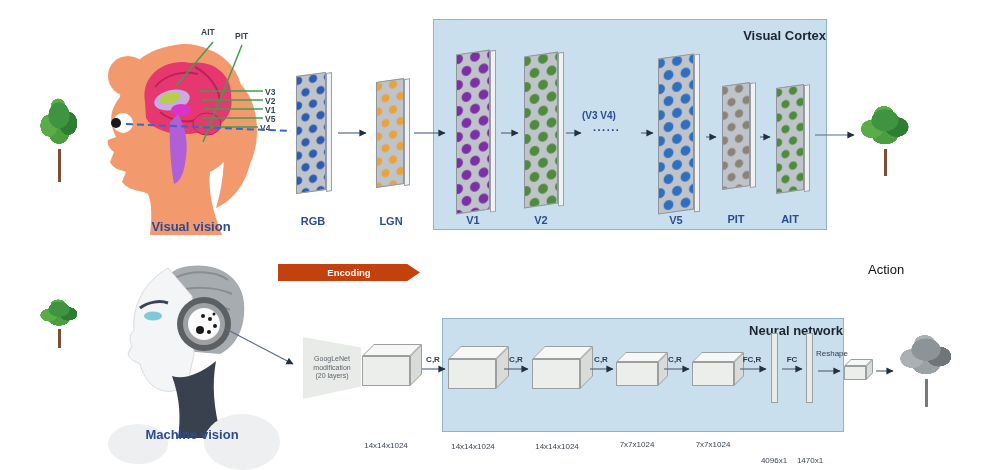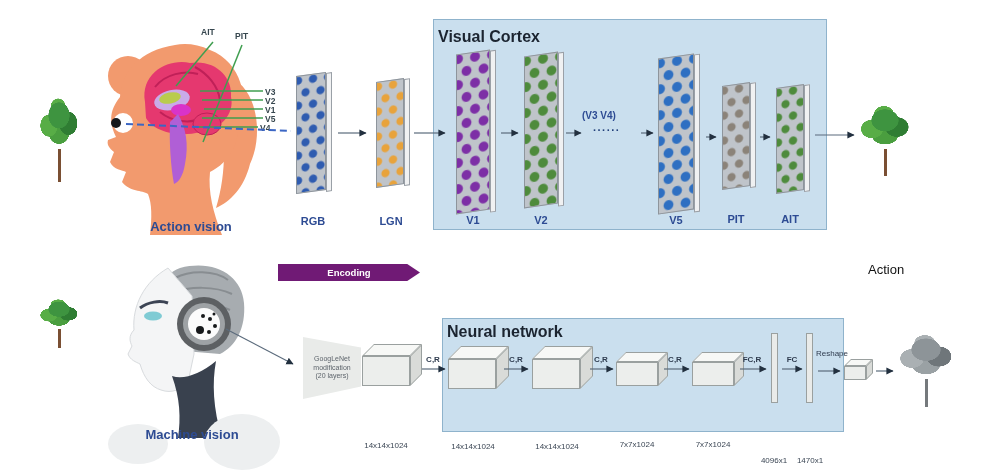--- a/index.html
+++ b/index.html
@@ -4,21 +4,21 @@
 <style>
   html,body{margin:0;padding:0;background:#ffffff;}
   body{font-family:"Liberation Sans", sans-serif;}
   #canvas{position:relative;width:1000px;height:470px;background:#fff;overflow:hidden;}
 
   
   .abs{position:absolute;}
 
   
   .groupbox{position:absolute;background:#cadfee;border:1px solid #8fb3cc;box-sizing:border-box;}
-  .groupbox .boxtitle{position:absolute;left:4px;right:0;text-align:left;font-size:16px;font-weight:bold;color:#1b2430;}
+  .groupbox .boxtitle{position:absolute;left:4px;right:0;text-align:right;font-size:13px;font-weight:bold;color:#1b2430;}
 
   
   .panel{position:absolute;transform:skewY(-8deg);}
   .pface{position:absolute;inset:0;background-color:#bfc4ca;border:1px solid #8e959c;box-sizing:border-box;
     background-image:
       radial-gradient(circle, var(--dot,#555) var(--r,3.6px), transparent calc(var(--r,3.6px) + 1px)),
       radial-gradient(circle, var(--dot,#555) var(--r,3.6px), transparent calc(var(--r,3.6px) + 1px));
     background-size: var(--bsx,15px) var(--bsy,25px);
     background-position: 1px 4px, calc(var(--bsx,15px)/2 + 1px) calc(var(--bsy,25px)/2 + 4px);
   }
@@ -94,21 +94,21 @@
 
   <div class="smalllbl" style="left:201px;top:27px;width:22px;">AIT</div>
   <div class="smalllbl" style="left:235px;top:31px;width:22px;">PIT</div>
 
   <div class="smalllbl" style="left:265px;top:87px;">V3</div>
   <div class="smalllbl" style="left:265px;top:96px;">V2</div>
   <div class="smalllbl" style="left:265px;top:105px;">V1</div>
   <div class="smalllbl" style="left:265px;top:114px;">V5</div>
   <div class="smalllbl" style="left:260px;top:123px;">V4</div>
 
-  <div class="caption" style="left:136px;top:219px;width:110px;">Action vision</div>
+  <div class="caption" style="left:136px;top:219px;width:110px;">Visual vision</div>
 
   <div class="panel" style="left: 296px; top: 74px; width: 30px; height: 118px; --dot: #2f5cb0;">
       <div class="pface"></div>
     </div>
   <div class="plabel" style="left:290px;top:215px;width:46px;">RGB</div>
 
   <div class="panel" style="left: 376px; top: 80px; width: 28px; height: 106px; --dot: #e8a33c;">
       <div class="pface"></div>
     </div>
   <div class="plabel" style="left:370px;top:215px;width:42px;">LGN</div>
@@ -140,21 +140,21 @@
     </div>
   <div class="plabel" style="left:714px;top:213px;width:44px;">PIT</div>
 
   <div class="panel" style="left: 776px; top: 86px; width: 28px; height: 106px; --dot: #4e8b3c;">
       <div class="pface"></div>
     </div>
   <div class="plabel" style="left:768px;top:213px;width:44px;">AIT</div>
 
   <div class="tree abs" style="left:858px;top:104px;width:54px;height:72px;"></div>
 
-  <div class="banner" style="left:278px;top:264px;width:142px;background:#701a75;clip-path:polygon(0 0,91% 0,100% 50%,91% 100%,0 100%);">Encoding</div>
+  <div class="banner" style="left:278px;top:264px;width:142px;background:#c2410c;clip-path:polygon(0 0,91% 0,100% 50%,91% 100%,0 100%);">Encoding</div>
   <div class="actionlbl" style="left:868px;top:262px;">Action</div>
 
   <div class="tree abs" style="left:38px;top:298px;width:42px;height:50px;"></div>
 
   <svg class="layer" width="1000" height="470" viewBox="0 0 1000 470">
     <g transform="translate(120,258)">
       <path d="M60,10 C95,1 122,18 124,45 C126,70 116,88 100,96 L52,92 C38,78 34,52 40,33 C45,19 50,14 60,10 Z" fill="#a7acb0"></path>
       <path d="M55,20 C70,12 95,12 108,22 M52,35 C70,28 95,28 112,36 M56,50 C72,44 94,44 110,52" stroke="#888d91" stroke-width="2" fill="none"></path>
       <path d="M48,10 C24,24 12,48 14,72 C8,78 10,84 12,88 L8,96 C10,102 16,104 20,106 C24,120 31,129 41,132 C52,136 62,131 68,124 L74,96 L72,38 Z" fill="#f4f5f6" stroke="#d8dbde"></path>
       <path d="M20,50 C28,44 40,42 48,45" stroke="#3c4454" stroke-width="3" fill="none"></path>

